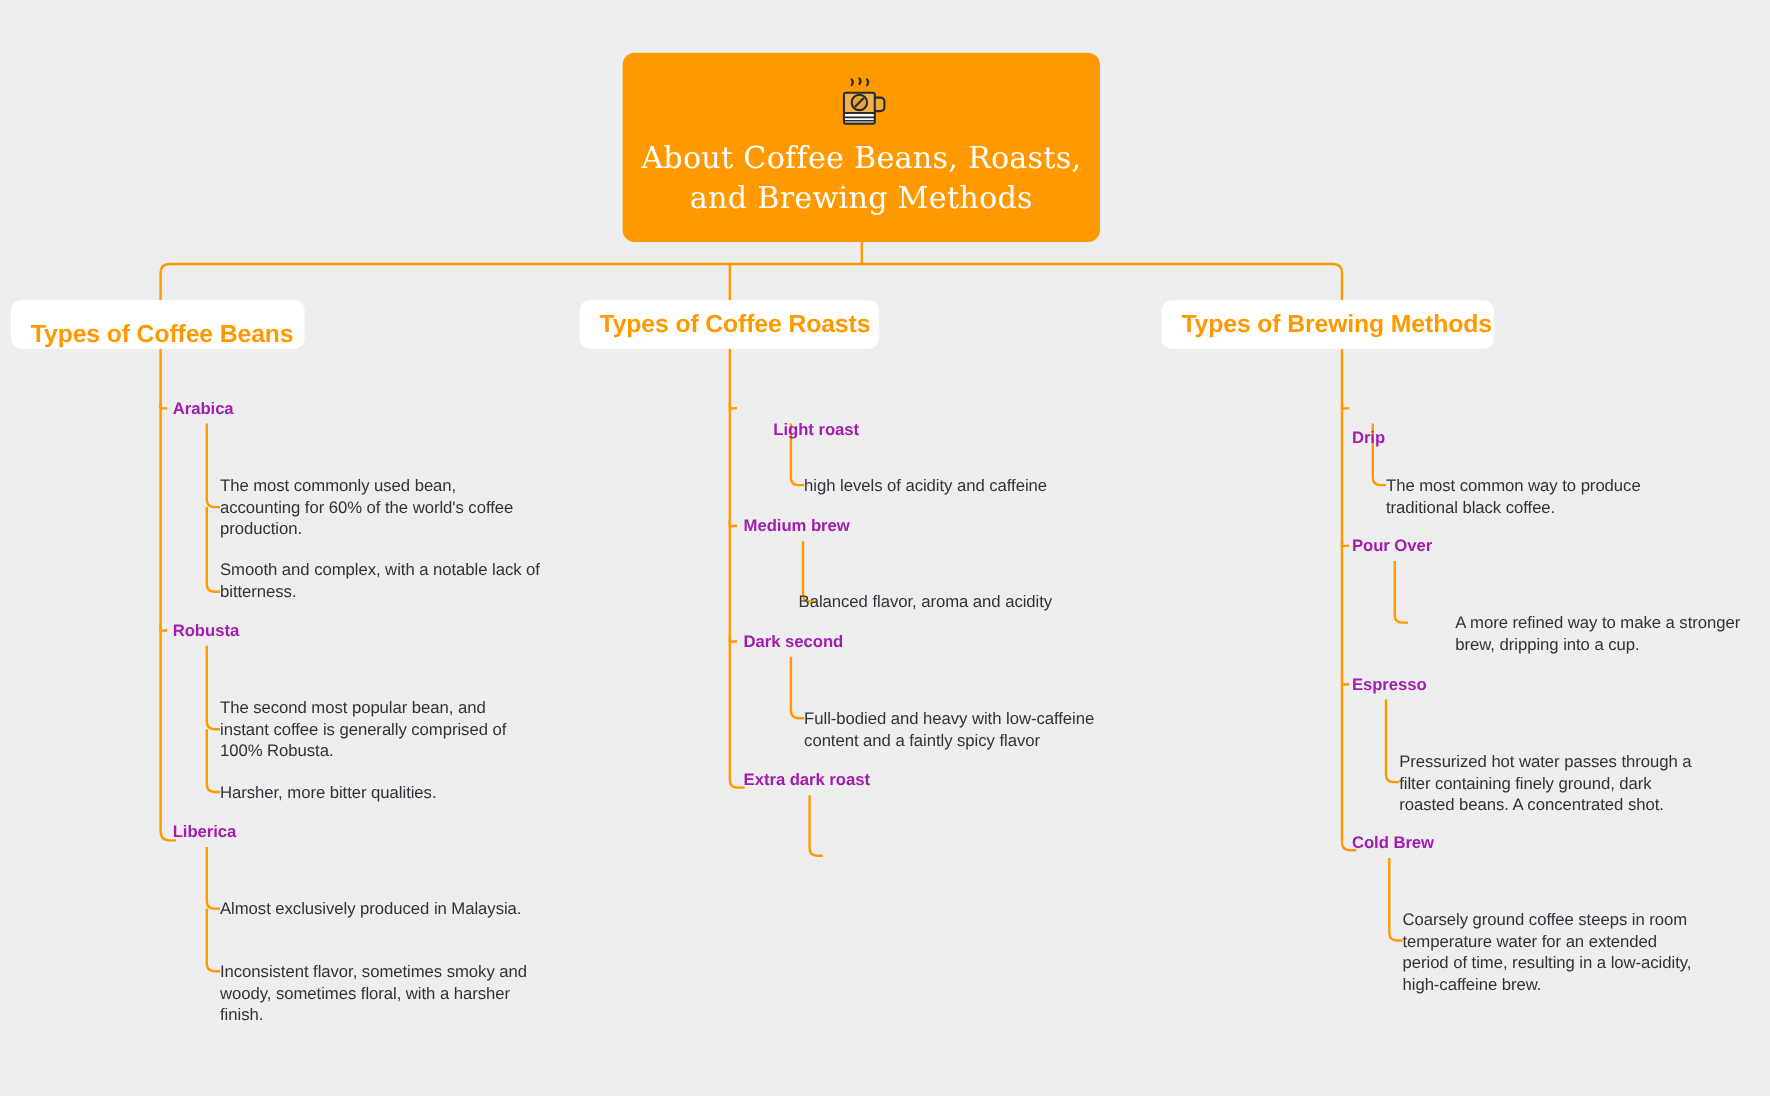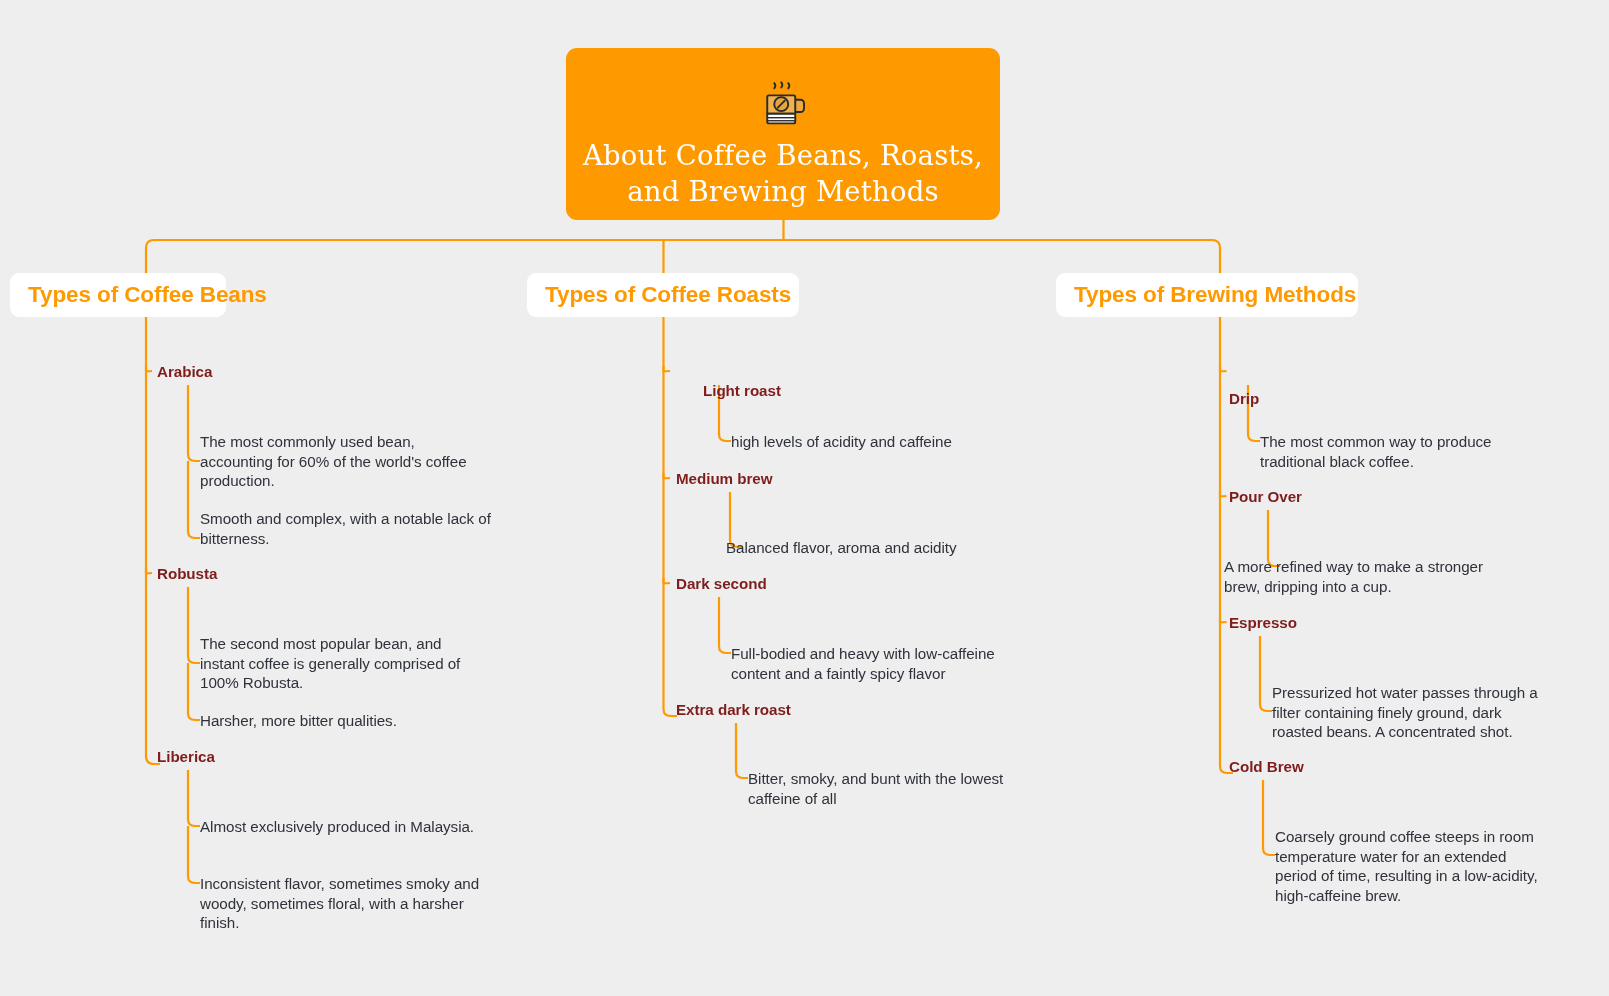--- a/index.html
+++ b/index.html
@@ -38,21 +38,21 @@
     left: 566px;
     top: 48px;
     width: 434px;
     height: 172px;
     background: #ff9900;
     border-radius: 11px;
     box-sizing: border-box;
     display: flex;
     flex-direction: column;
     align-items: center;
-    justify-content: center;
+    justify-content: flex-start;
     padding-top: 18px;
   }
   .root-icon {
     width: 56px;
     height: 56px;
     display: block;
     margin-bottom: 4px;
   }
   .root-title {
     color: #ffffff;
@@ -80,21 +80,21 @@
     color: #ff9900;
     font-size: 22.5px;
     font-weight: bold;
     white-space: nowrap;
     letter-spacing: -0.1px;
   }
 
   
   .leaf-label {
     position: absolute;
-    color: #7f1d1d;
+    color: #a21caf;
     font-size: 15.2px;
     font-weight: bold;
     white-space: nowrap;
     letter-spacing: -0.05px;
   }
 
   
   .detail-text {
     position: absolute;
     color: #2f323b;
@@ -182,21 +182,21 @@
       <path d="M14 46.5 h32" stroke="#2b2b2b" stroke-width="1.6"></path>
       <path d="M14 50 h32" stroke="#2b2b2b" stroke-width="1.6"></path>
 
       <ellipse cx="30" cy="31" rx="8" ry="8" fill="#e8a33b" stroke="#2b2b2b" stroke-width="2.2"></ellipse>
       <path d="M26 35 q4 -4 8 -8" stroke="#2b2b2b" stroke-width="2.2" fill="none" stroke-linecap="round"></path>
     </svg>
     <div class="root-title">About Coffee Beans, Roasts,
 and Brewing Methods</div>
   </div>
 
-  <div class="branch-card" style="left:10px; top:273px; width:216px;">
+  <div class="branch-card" style="left:10px; top:273px; width:267px;align-items:flex-end;">
     <span class="branch-label">Types of Coffee Beans</span>
   </div>
   <div class="branch-card" style="left:527px; top:273px; width:272px;">
     <span class="branch-label">Types of Coffee Roasts</span>
   </div>
   <div class="branch-card" style="left:1056px; top:273px; width:302px;">
     <span class="branch-label">Types of Brewing Methods</span>
   </div>
 
   <div class="leaf-label" style="left:157px; top:363px;">Arabica</div>
@@ -214,27 +214,26 @@
   <div class="leaf-label" style="left:703px; top:363px;margin-top:19px;">Light roast</div>
   <div class="detail-text" style="left:731px; top:432px; width:300px;">high levels of acidity and caffeine</div>
 
   <div class="leaf-label" style="left:676px; top:470px;">Medium brew</div>
   <div class="detail-text" style="left:726px; top:538px; width:300px;">Balanced flavor, aroma and acidity</div>
 
   <div class="leaf-label" style="left:676px; top:575px;">Dark second</div>
   <div class="detail-text" style="left:731px; top:644px; width:280px;">Full-bodied and heavy with low-caffeine content and a faintly spicy flavor</div>
 
   <div class="leaf-label" style="left:676px; top:701px;">Extra dark roast</div>
-  <div class="detail-text" style="left:748px; top:769px; width:280px;">Bitter, smoky, and bunt with the lowest caffeine of all</div>
 
   <div class="leaf-label" style="left:1229px; top:363px;margin-top:27px;">Drip</div>
   <div class="detail-text" style="left:1260px; top:432px; width:250px;">The most common way to produce traditional black coffee.</div>
 
   <div class="leaf-label" style="left:1229px; top:488px;">Pour Over</div>
-  <div class="detail-text" style="left:1224px; top:557px; width:275px;">A more refined way to make a stronger brew, dripping into a cup.</div>
+  <div class="detail-text" style="left:1323px; top:557px; width:275px;">A more refined way to make a stronger brew, dripping into a cup.</div>
 
   <div class="leaf-label" style="left:1229px; top:614px;">Espresso</div>
   <div class="detail-text" style="left:1272px; top:683px; width:275px;">Pressurized hot water passes through a filter containing finely ground, dark roasted beans. A concentrated shot.</div>
 
   <div class="leaf-label" style="left:1229px; top:758px;">Cold Brew</div>
   <div class="detail-text" style="left:1275px; top:827px; width:272px;">Coarsely ground coffee steeps in room temperature water for an extended period of time, resulting in a low-acidity, high-caffeine brew.</div>
 
 </div>
 
 </body></html>

